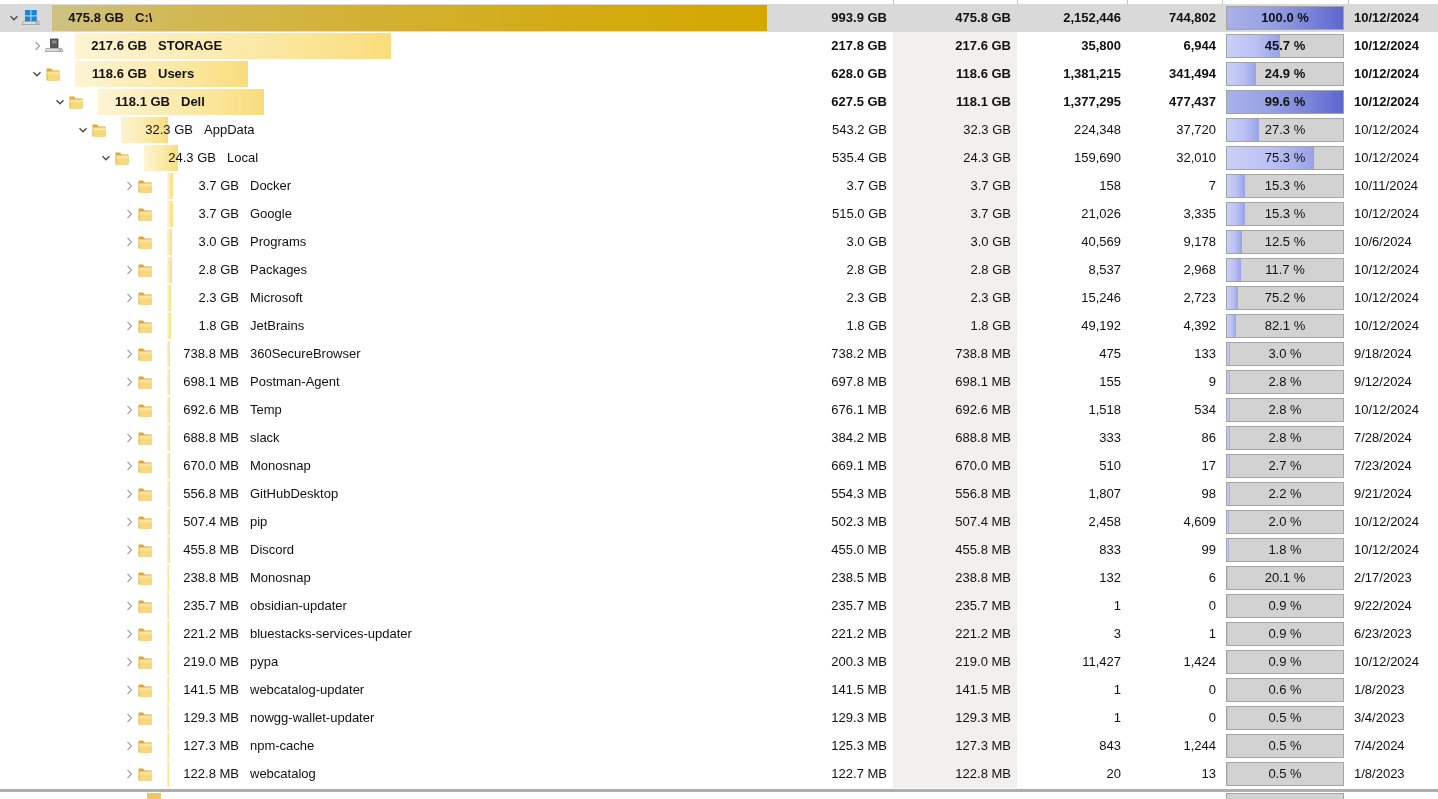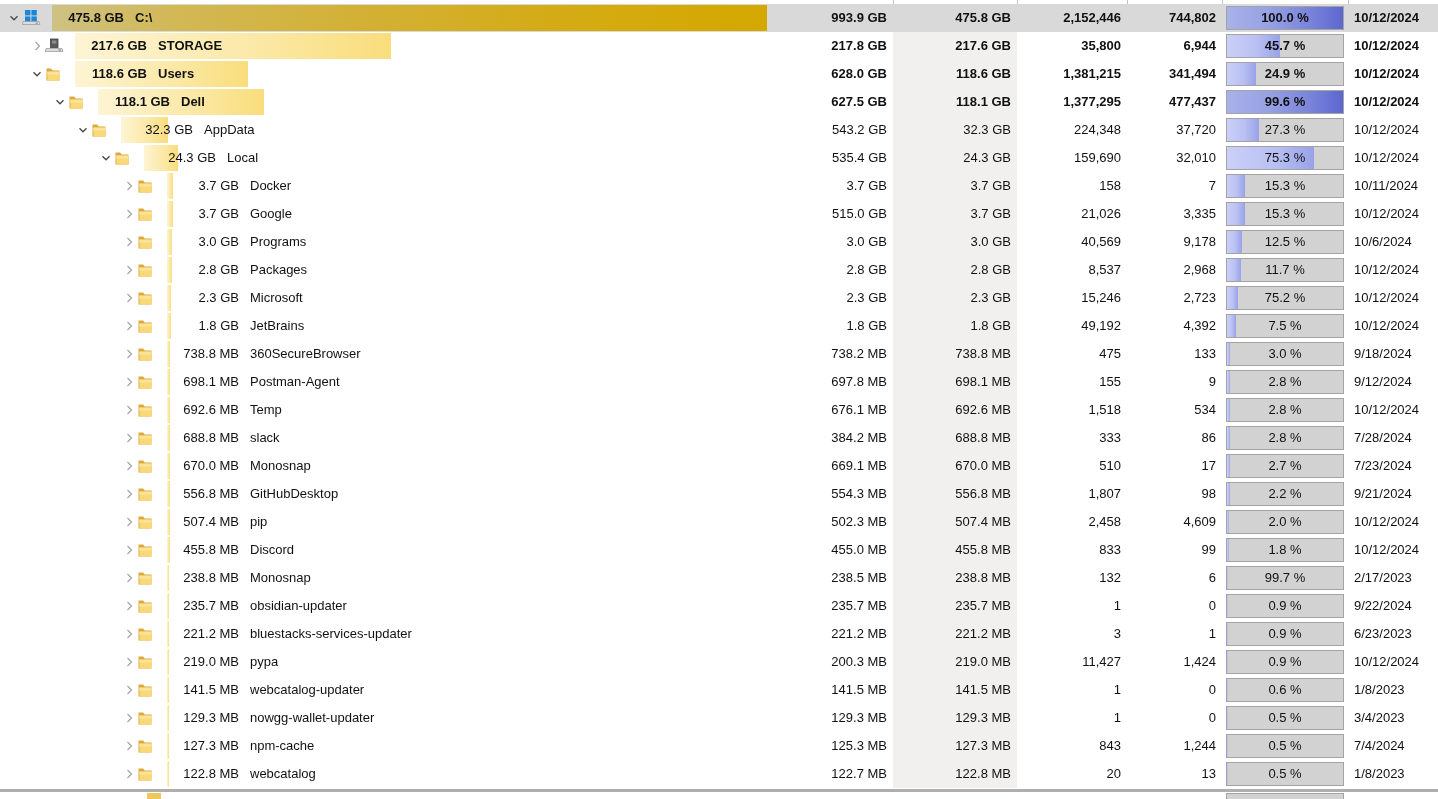--- a/index.html
+++ b/index.html
@@ -465,21 +465,21 @@
       <div class="item-name">JetBrains</div>
     </div>
     <div class="cell c1 num">1.8 GB</div>
     <div class="cell c2 num">1.8 GB</div>
     <div class="cell c3 num">49,192</div>
     <div class="cell c4 num">4,392</div>
     <div class="cell c5">
       <div class="pct-wrap">
         <div class="pctbar">
           <div class="pctfill" style="width: 7.5%;"></div>
-          <span class="pcttext">7.5 %</span>
+          <span class="pcttext">82.1 %</span>
         </div>
       </div>
     </div>
     <div class="cell c6">10/12/2024</div>
   </div>
 
   <div class="row">
     <div class="cell name-cell">
       <div class="hbar" style="left: 167px; width: 3px;"></div>
       <div class="indent" style="width: 121px;"></div>
@@ -771,21 +771,21 @@
       <div class="item-name">Monosnap</div>
     </div>
     <div class="cell c1 num">238.5 MB</div>
     <div class="cell c2 num">238.8 MB</div>
     <div class="cell c3 num">132</div>
     <div class="cell c4 num">6</div>
     <div class="cell c5">
       <div class="pct-wrap">
         <div class="pctbar">
           <div class="pctfill" style="width: 1%;"></div>
-          <span class="pcttext">99.7 %</span>
+          <span class="pcttext">20.1 %</span>
         </div>
       </div>
     </div>
     <div class="cell c6">2/17/2023</div>
   </div>
 
   <div class="row">
     <div class="cell name-cell">
       <div class="hbar" style="left: 167px; width: 2px;"></div>
       <div class="indent" style="width: 121px;"></div>

